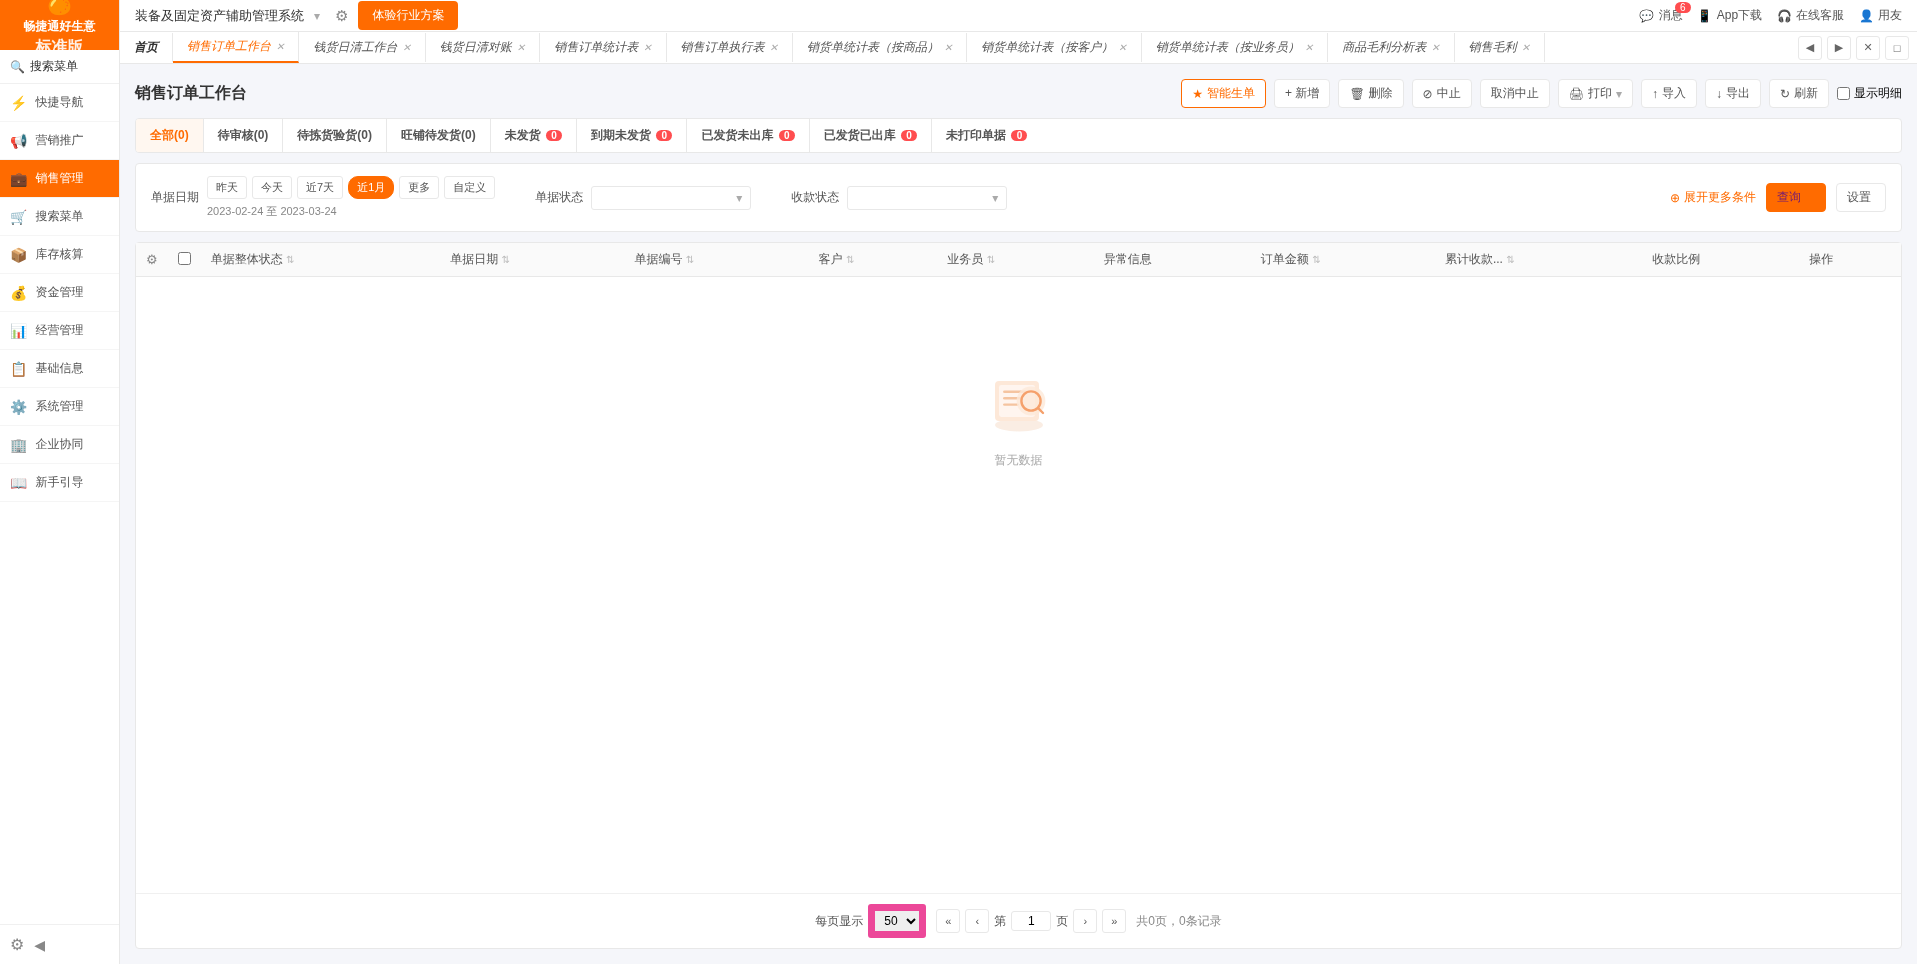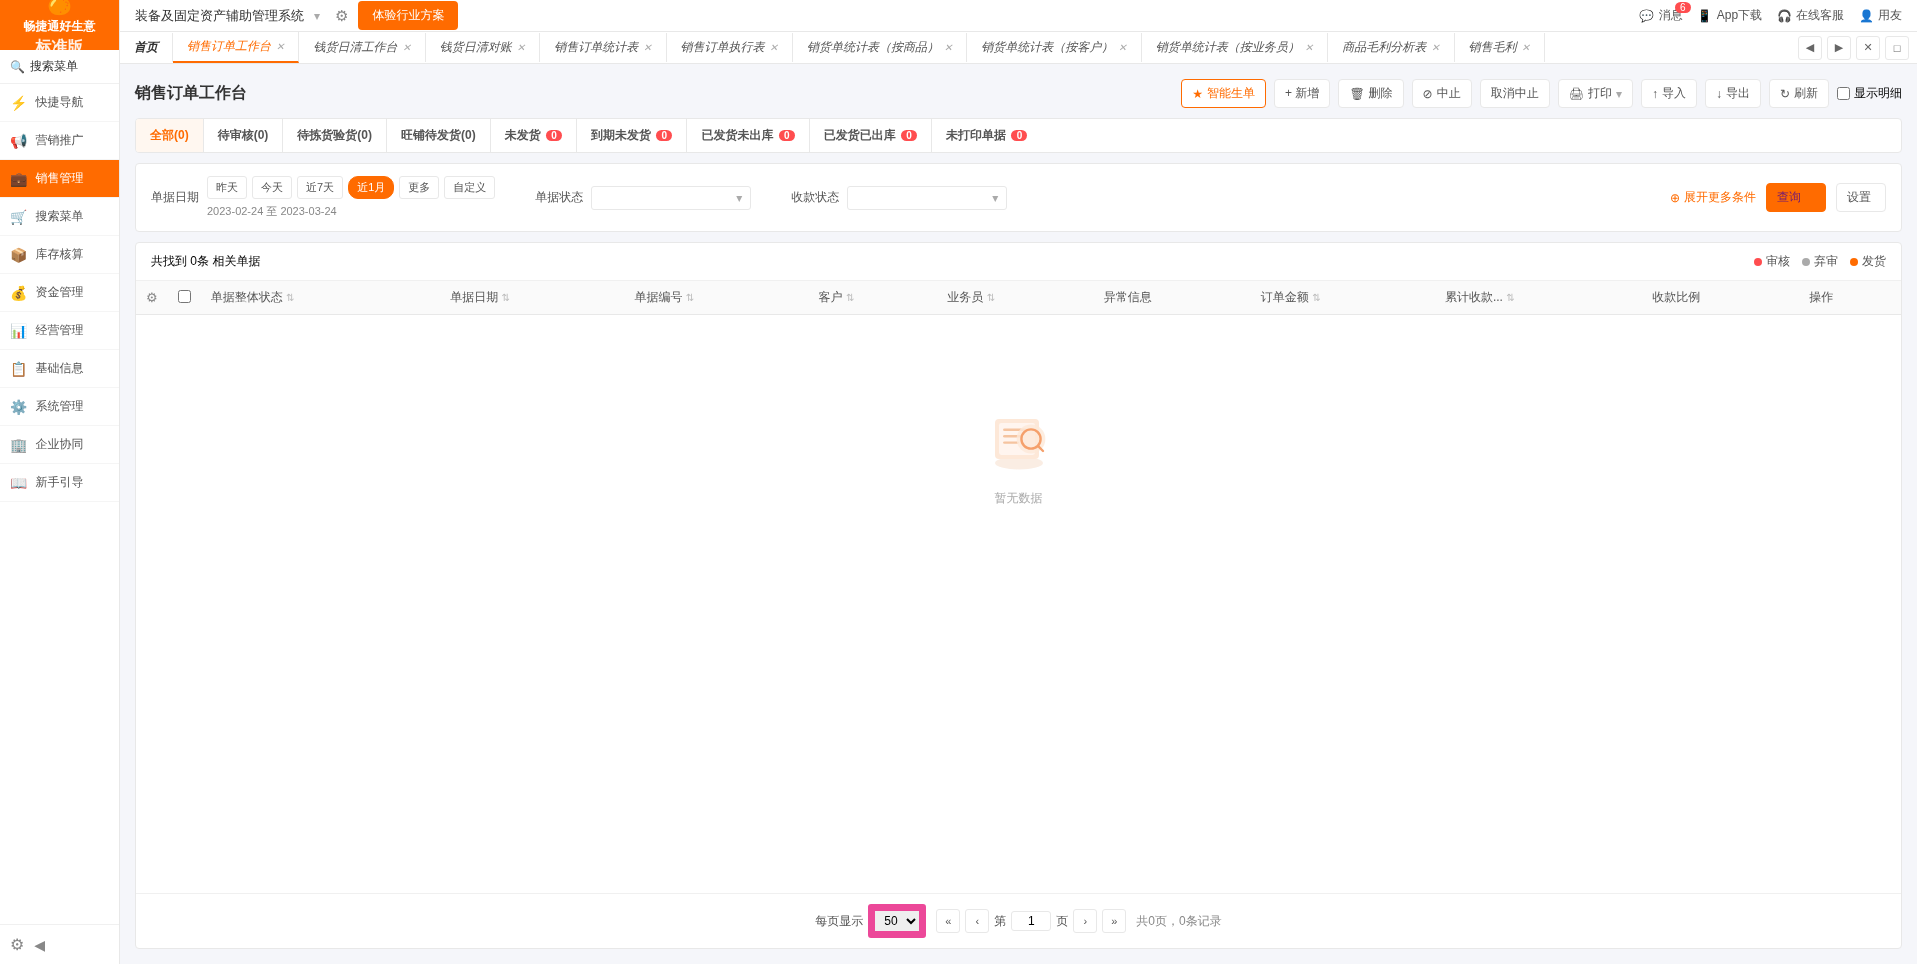--- a/index.html
+++ b/index.html
@@ -696,41 +696,20 @@
             <span>展开更多条件</span>
           </div>
           <button class="action-btn primary" style="min-width:60px;">查询</button>
           <button class="action-btn" style="min-width:50px;">设置</button>
         </div>
       </div>
     </div>
 
     <div class="table-area">
 
-      <div class="table-toolbar">
-        <div>
-          <span>共找到</span>
-          <span class="count-num">0条</span>
-          <span>相关单据</span>
-        </div>
-        <div class="table-right-actions">
-          <div class="table-action-item">
-            <span class="dot-red"></span>
-            <span>审核</span>
-          </div>
-          <div class="table-action-item">
-            <span class="dot-gray"></span>
-            <span>弃审</span>
-          </div>
-          <div class="table-action-item">
-            <span class="dot-orange"></span>
-            <span>发货</span>
-          </div>
-        </div>
-      </div>
 
       <div style="overflow:auto;flex:1;">
         <table class="data-table">
           <thead>
             <tr>
               <th class="settings-col">
                 <span class="gear-small">⚙</span>
               </th>
               <th class="checkbox-col">
                 <input type="checkbox" style="">

